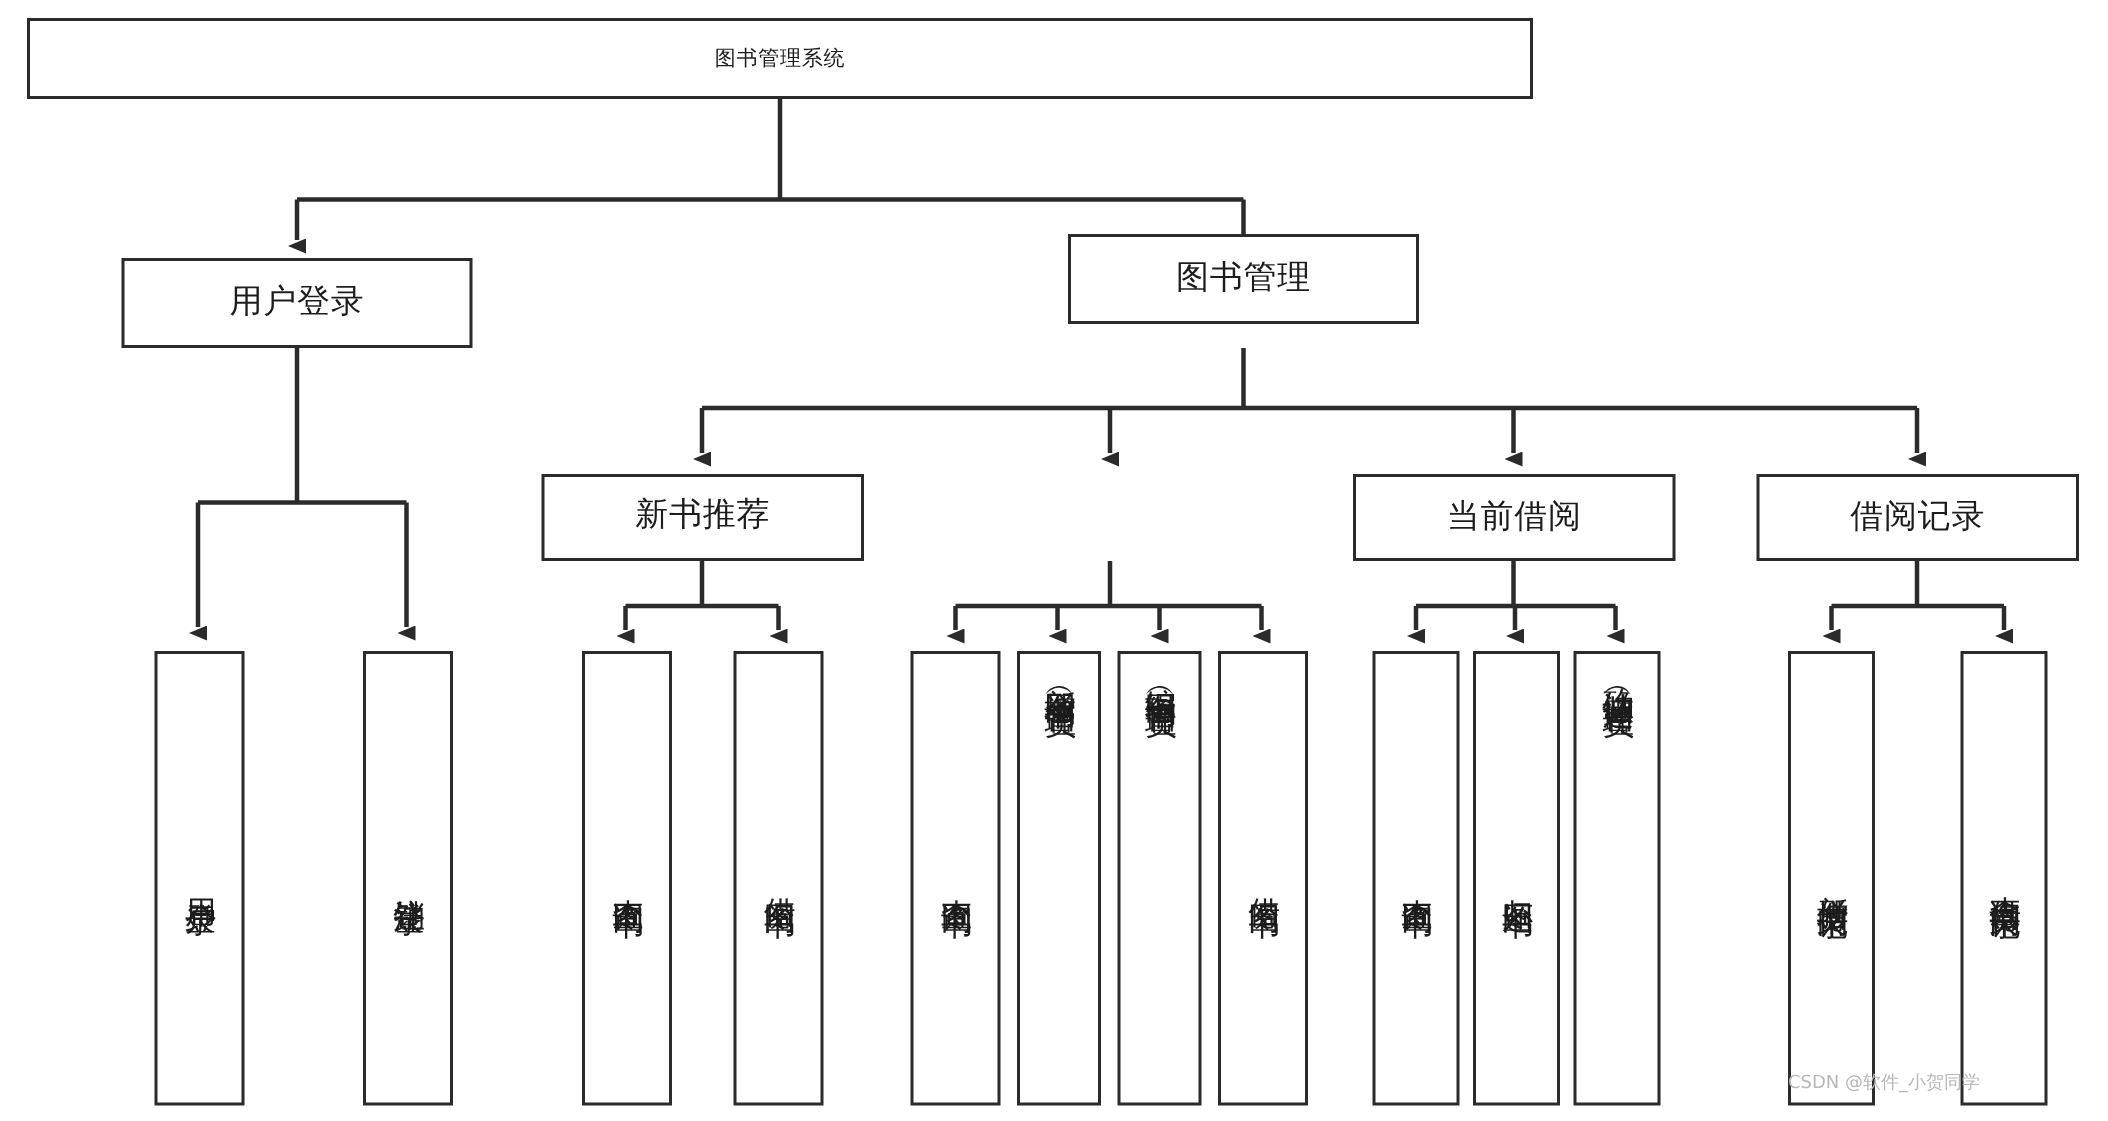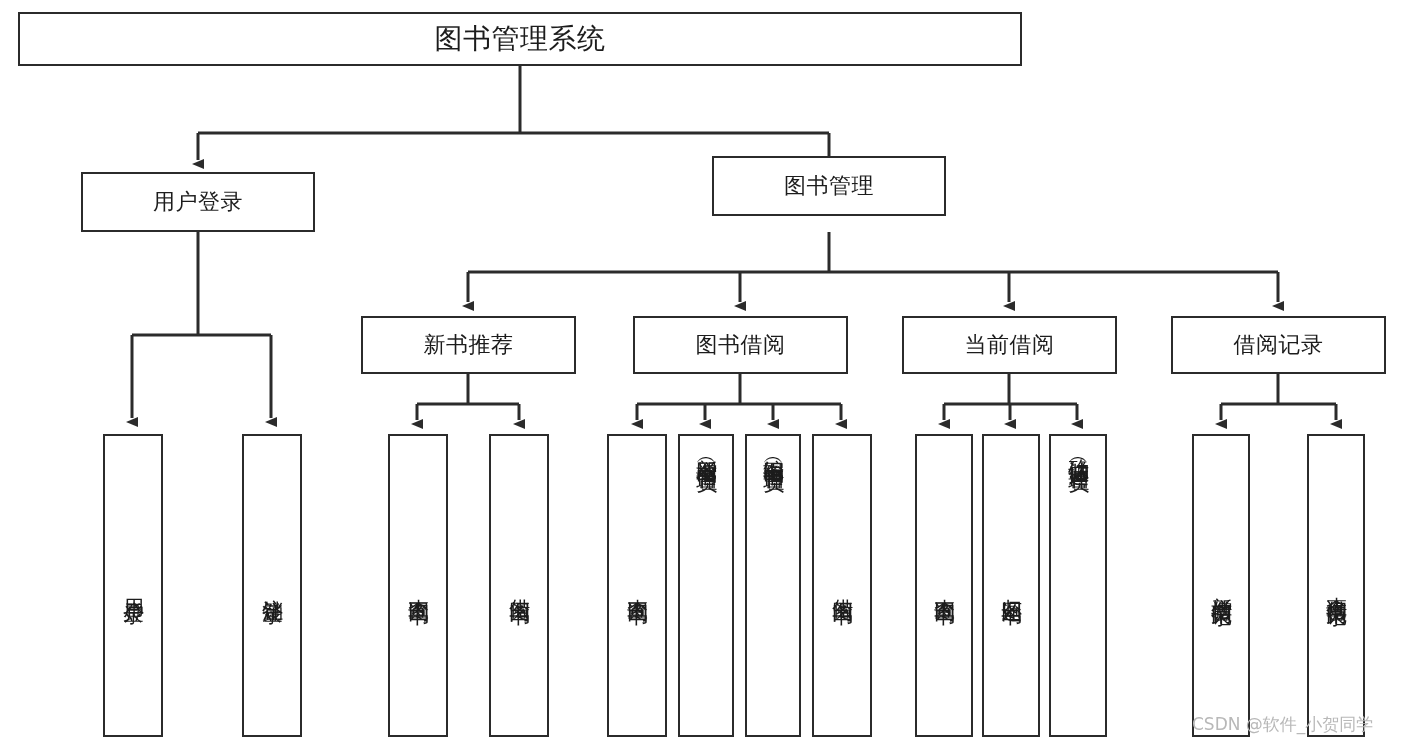--- a/index.html
+++ b/index.html
@@ -42,21 +42,21 @@
     text-align: center;
     line-height: 1.18;
     letter-spacing: 0.5px;
   }
   
   .node.h .node-label {
     font-size: 22px;
     white-space: nowrap;
   }
   .node.root .node-label {
-    font-size: 28px;
+    font-size: 14px;
   }
   
   .node.v {
     align-items: flex-start;
     padding-top: 6px;
   }
   .node.v .node-label {
     writing-mode: vertical-rl;
     text-orientation: upright;
     font-size: 21px;
@@ -66,21 +66,21 @@
     max-height: 100%;
   }
   .node.v.center {
     align-items: center;
     padding-top: 0;
   }
   .watermark {
     position: absolute;
     left: 1192px;
     top: 713px;
-    font-size: 17px;
+    font-size: 12px;
     color: #b8b8b8;
     white-space: nowrap;
     z-index: 5;
     font-family: "DejaVu Sans", "Liberation Sans", sans-serif;
     text-align: right;
   }
 </style>
 </head>
 <body>
 
@@ -143,27 +143,24 @@
   </div>
 
   <div class="node h" style="left:81px; top:172px; width:234px; height:60px;">
     <span class="node-label">用户登录</span>
   </div>
 
   <div class="node h" style="left:712px; top:156px; width:234px; height:60px;">
     <span class="node-label">图书管理</span>
   </div>
 
-  <div class="node h" style="left:361px; top:316px; width:215px; height:58px;">
+  <div class="node h" style="left:361px; top:316px; width:215px; height:58px;font-family:Liberation Mono, monospace;">
     <span class="node-label">新书推荐</span>
   </div>
 
-  <div class="node h" style="left:633px; top:316px; width:215px; height:58px;">
-    <span class="node-label">图书借阅</span>
-  </div>
 
   <div class="node h" style="left:1171px; top:316px; width:215px; height:58px;">
     <span class="node-label">借阅记录</span>
   </div>
 
   <div class="node h" style="left:902px; top:316px; width:215px; height:58px;">
     <span class="node-label">当前借阅</span>
   </div>
 
   <div class="node v center" style="left:103px; top:434px; width:60px; height:303px;">

